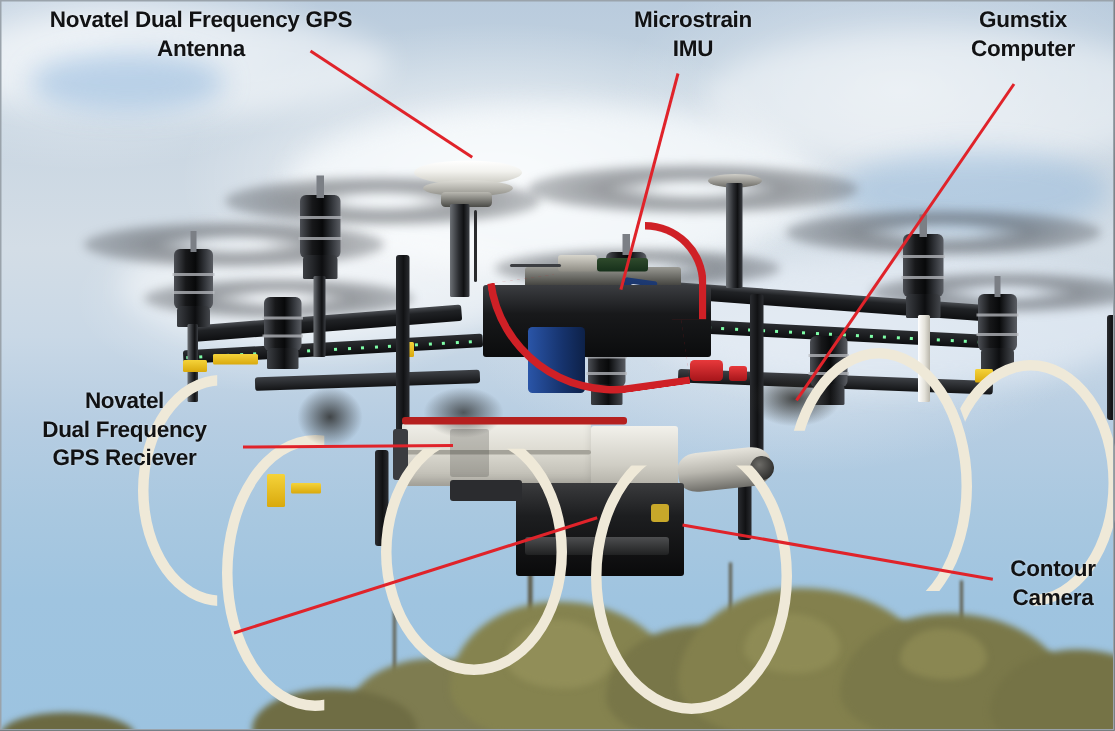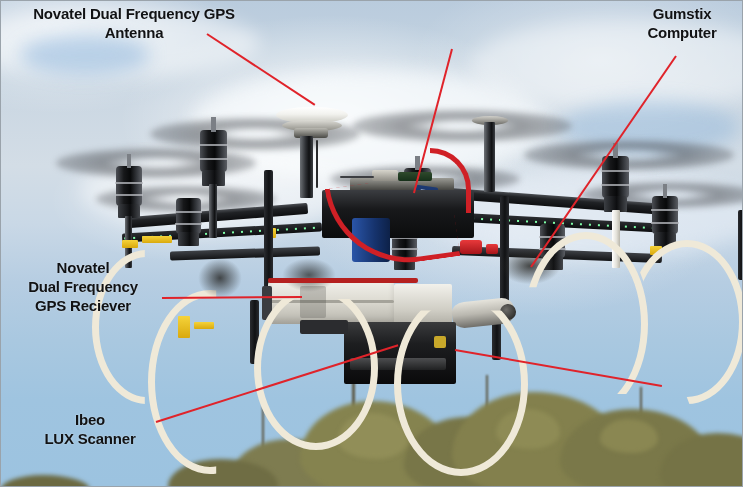--- a/index.html
+++ b/index.html
@@ -306,26 +306,28 @@
   <div class="leader" style="left:207px;top:33px;width:129px;transform:rotate(33.3deg);"></div>
   <div class="leader" style="left:452px;top:48px;width:149px;transform:rotate(104.8deg);"></div>
   <div class="leader" style="left:676px;top:55px;width:256px;transform:rotate(124.5deg);"></div>
   <div class="leader" style="left:162px;top:297px;width:140px;transform:rotate(-0.4deg);"></div>
   <div class="leader" style="left:455px;top:349px;width:210px;transform:rotate(9.9deg);"></div>
   <div class="leader" style="left:156px;top:421px;width:254px;transform:rotate(-17.6deg);"></div>
 
   <div class="label" style="left:8px;top:4px;width:252px;">Novatel Dual Frequency GPS
 Antenna</div>
 
+  <div class="label" style="left:392px;top:4px;width:140px;">Microstrain
+IMU</div>
 
   <div class="label" style="left:8px;top:258px;width:150px;">Novatel
 Dual Frequency
 GPS Reciever</div>
 
   <div class="label" style="left:626px;top:4px;width:112px;">Gumstix
 Computer</div>
 
-
-  <div class="label" style="left:20px;top:410px;width:140px;">Ibeo
-LUX Scanner</div>
+  <div class="label" style="left:662px;top:370px;width:80px;">Contour
+Camera</div>
+
 
   <div class="frame"></div>
 </div>
 
 </body></html>

